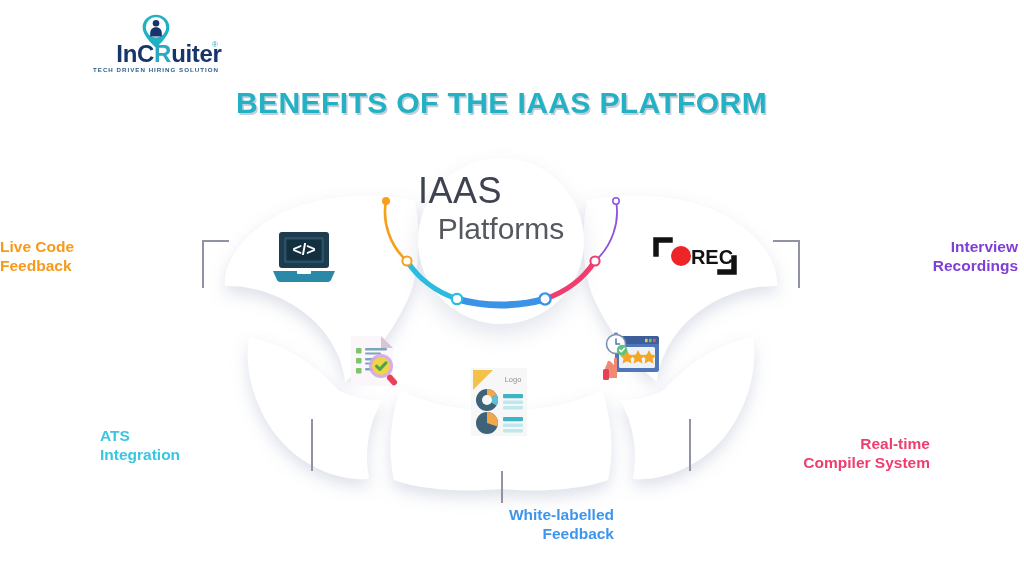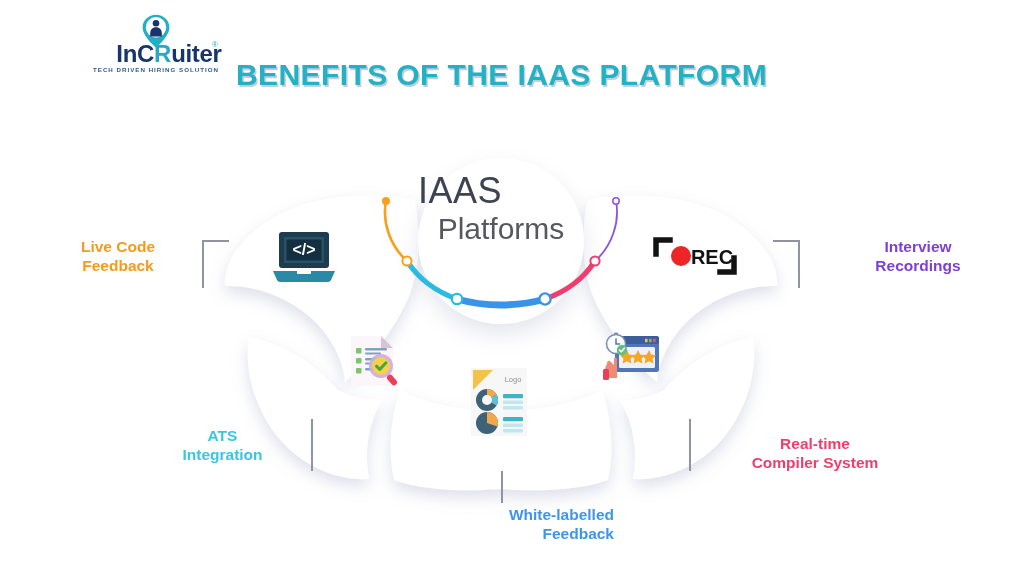--- a/index.html
+++ b/index.html
@@ -124,22 +124,22 @@
   .icon-box { position: absolute; }
 
   
   .label {
     position: absolute;
     font-size: 15.5px;
     font-weight: 700;
     line-height: 1.22;
     white-space: nowrap;
   }
-  .label.right { text-align: center; }
-  .label.lefty { text-align: center; margin-left: 20px; }
+  .label.right { text-align: right; }
+  .label.lefty { text-align: left; }
   .label.ctr   { text-align: right; }
 
   
   #brackets { position: absolute; left: 0; top: 0; width: 1024px; height: 576px; }
 </style>
 </head>
 <body>
 
 <div id="canvas">
 
@@ -148,21 +148,21 @@
       <path d="M16 0.8 C8.4 0.8 2.6 6.4 2.6 13.4 C2.6 21.5 12.6 30.4 15.2 33.0 C15.6 33.4 16.4 33.4 16.8 33.0 C19.4 30.4 29.4 21.5 29.4 13.4 C29.4 6.4 23.6 0.8 16 0.8 Z" fill="#21b0c4"></path>
       <circle cx="16" cy="13.3" r="10.2" fill="#ffffff"></circle>
       <circle cx="16" cy="9.2" r="3.3" fill="#17356d"></circle>
       <path d="M16 13.2 C12.4 13.2 10.2 15.6 10.2 19.2 L10.2 22.6 L21.8 22.6 L21.8 19.2 C21.8 15.6 19.6 13.2 16 13.2 Z" fill="#17356d"></path>
     </svg>
     <div id="logo-word"><span class="c1">InC</span><span class="c2">R</span><span class="c1">uiter</span></div>
     <div id="logo-reg">®</div>
     <div id="logo-tag">TECH DRIVEN HIRING SOLUTION</div>
   </div>
 
-  <div id="title" style="color: rgb(34, 178, 196);">BENEFITS OF THE IAAS PLATFORM</div>
+  <div id="title" style="color: rgb(34, 178, 196); margin-top: 28px;">BENEFITS OF THE IAAS PLATFORM</div>
 
   <svg id="petals" viewBox="0 0 1024 576">
     <defs>
       <filter id="psh" x="-35%" y="-35%" width="180%" height="180%">
         <feDropShadow dx="0" dy="7" stdDeviation="8" flood-color="#8d97b8" flood-opacity="0.30"></feDropShadow>
       </filter>
     </defs>
     <g filter="url(#psh)" fill="#ffffff">
 
       <path d="M415,200 C372,192 322,194 284,212 C246,230 223,260 225,286

